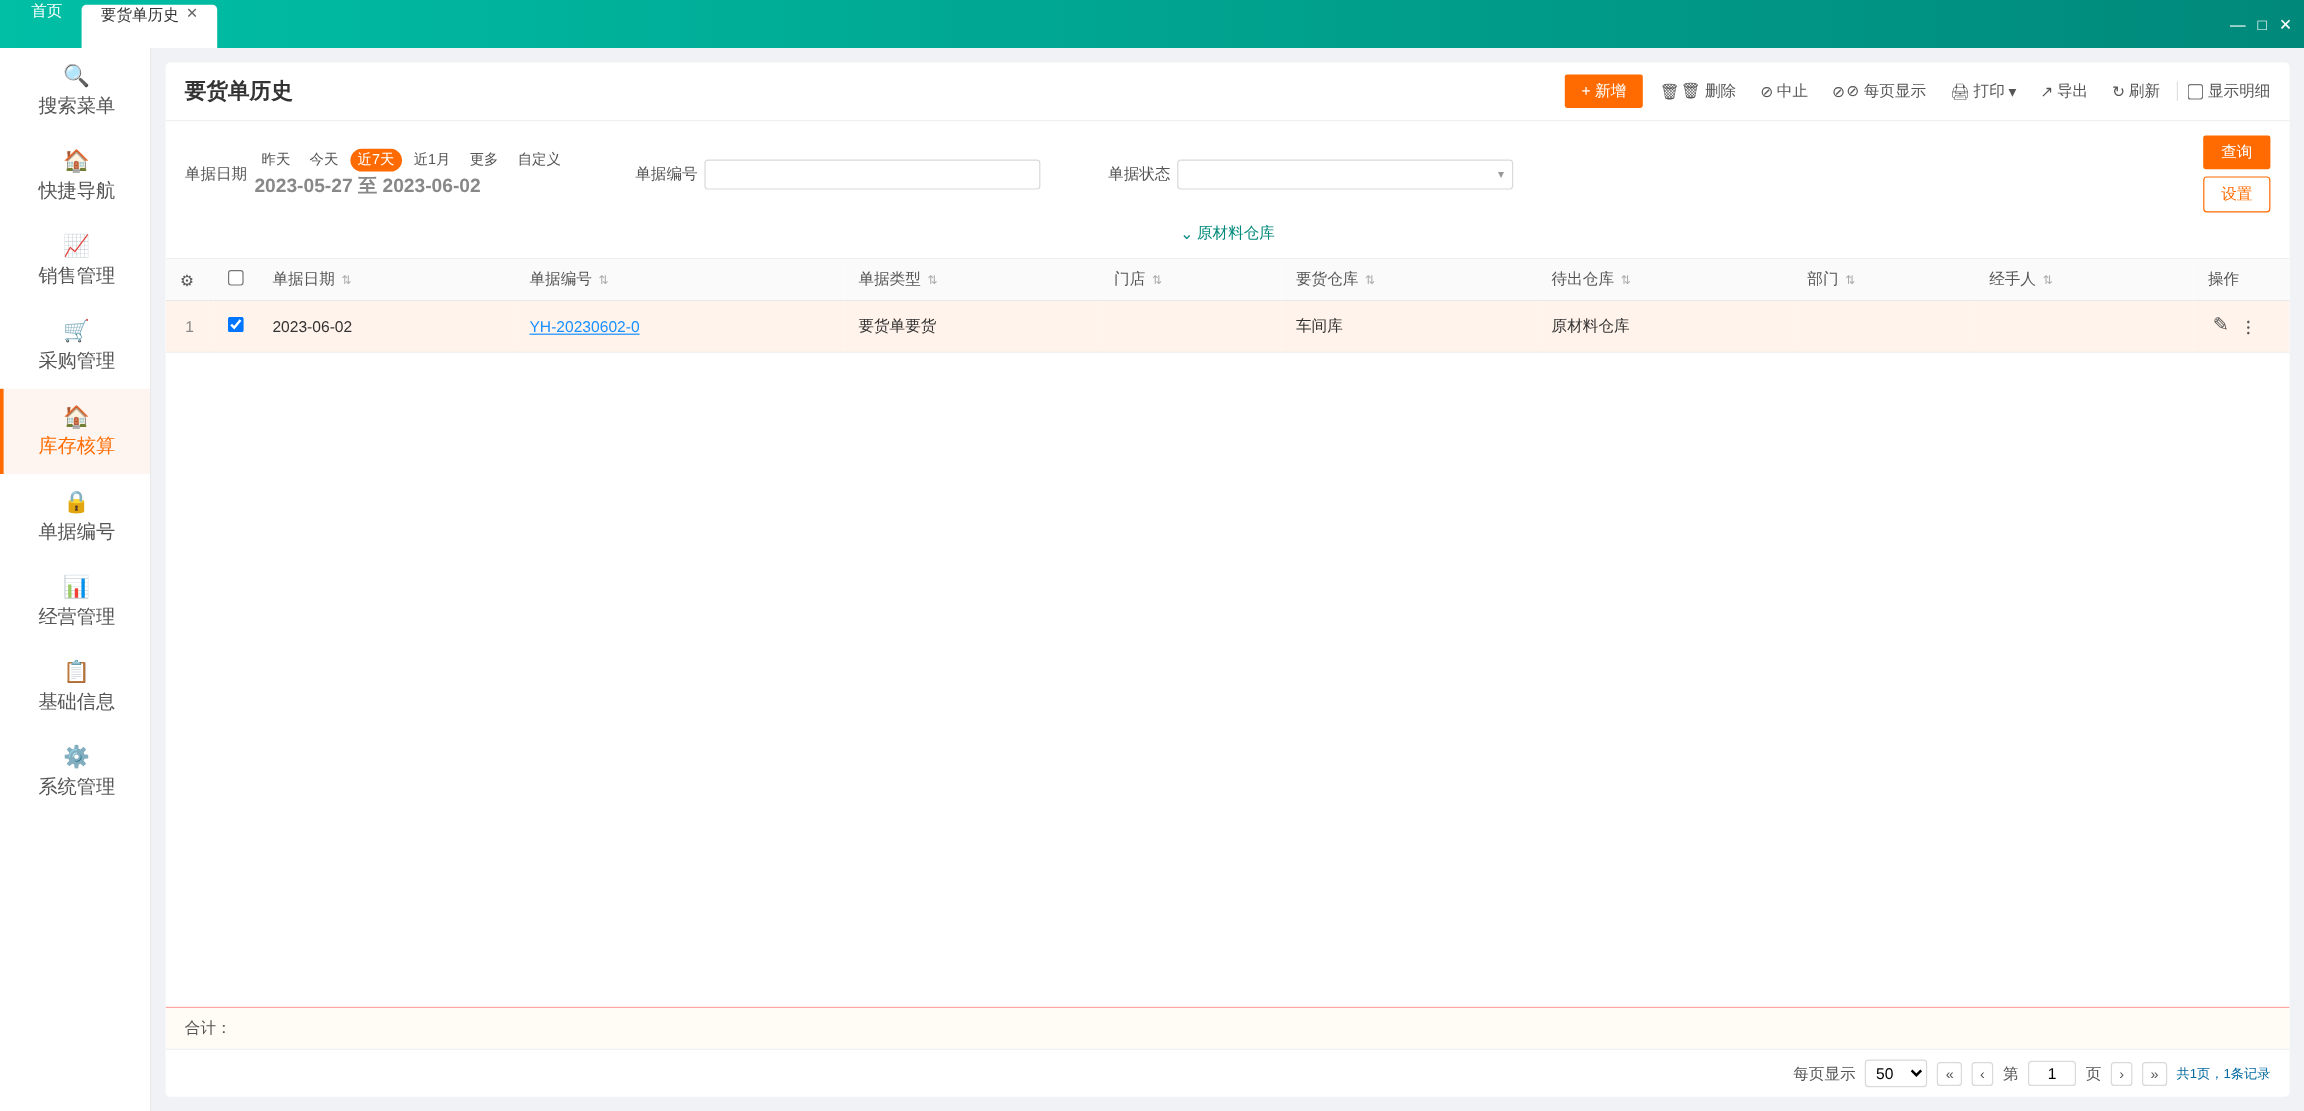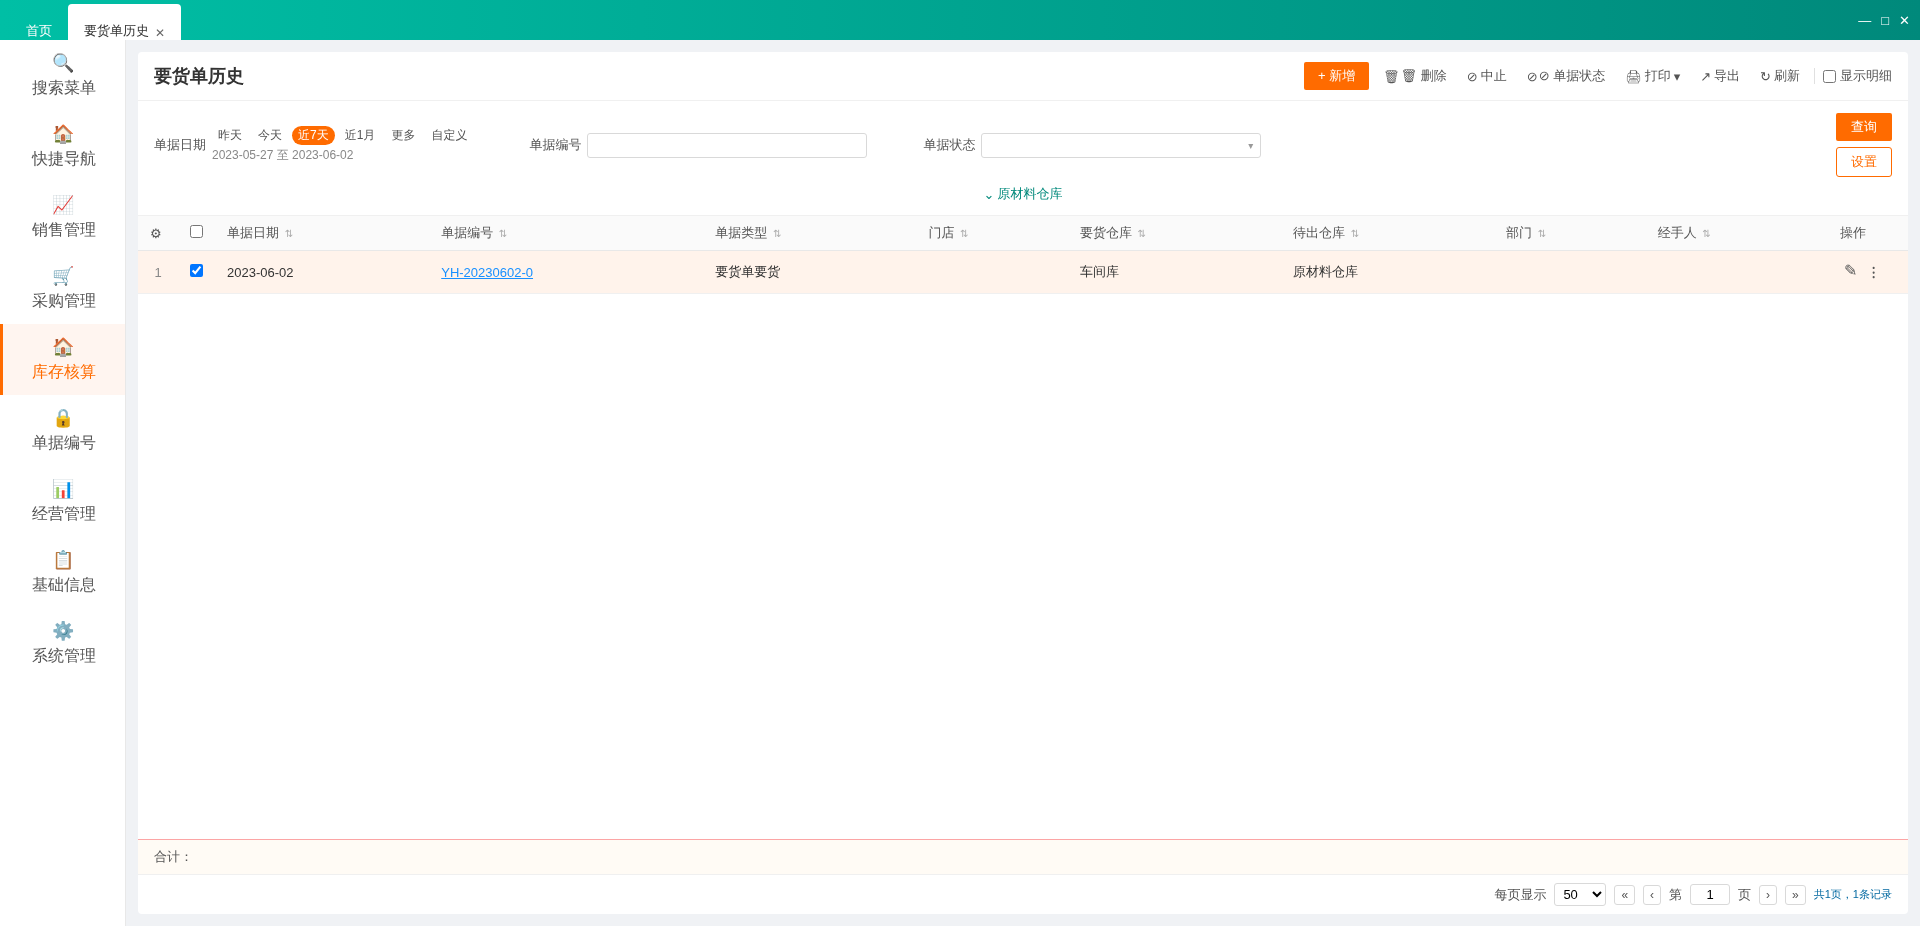--- a/index.html
+++ b/index.html
@@ -18,21 +18,21 @@
     }
     .top-bar-tabs {
       display: flex;
       align-items: center;
       height: 100%;
     }
     .top-tab {
       padding: 0 16px;
       height: 100%;
       display: flex;
-      align-items: flex-end;
+      align-items: flex-start;
       cursor: pointer;
       font-size: 13px;
       color: white;
     }
     .top-tab.active {
       background: white;
       color: #333;
       border-radius: 4px 4px 0 0;
       margin-top: 4px;
       height: calc(100% - 4px);
@@ -197,23 +197,24 @@
       border-radius: 10px;
       cursor: pointer;
       font-size: 12px;
       color: #555;
     }
     .date-shortcut.active {
       background: #ff6b00;
       color: white;
     }
     .date-range-text {
-      font-size: 12px;
+      font-size: 16px;
       color: #888;
       margin-top: 2px;
+      font-weight: bold;
     }
     .filter-date-group {
       display: flex;
       flex-direction: column;
     }
     .filter-input {
       border: 1px solid #d9d9d9;
       border-radius: 3px;
       padding: 4px 8px;
       font-size: 13px;
@@ -443,21 +444,21 @@
           <div class="toolbar-btn">
             <span>🗑</span>
             <span style="margin-left:-2px">🗑 删除</span>
           </div>
           <div class="toolbar-btn">
             <span>⊘</span>
             <span>中止</span>
           </div>
           <div class="toolbar-btn">
             <span>⊘</span>
-            <span style="margin-left:-2px">⊘ 单据状态</span>
+            <span style="margin-left:-2px">⊘ 每页显示</span>
           </div>
           <div class="toolbar-btn">
             <span>🖨</span>
             <span>打印</span>
             <span>▾</span>
           </div>
           <div class="toolbar-btn">
             <span>↗</span>
             <span>导出</span>
           </div>

